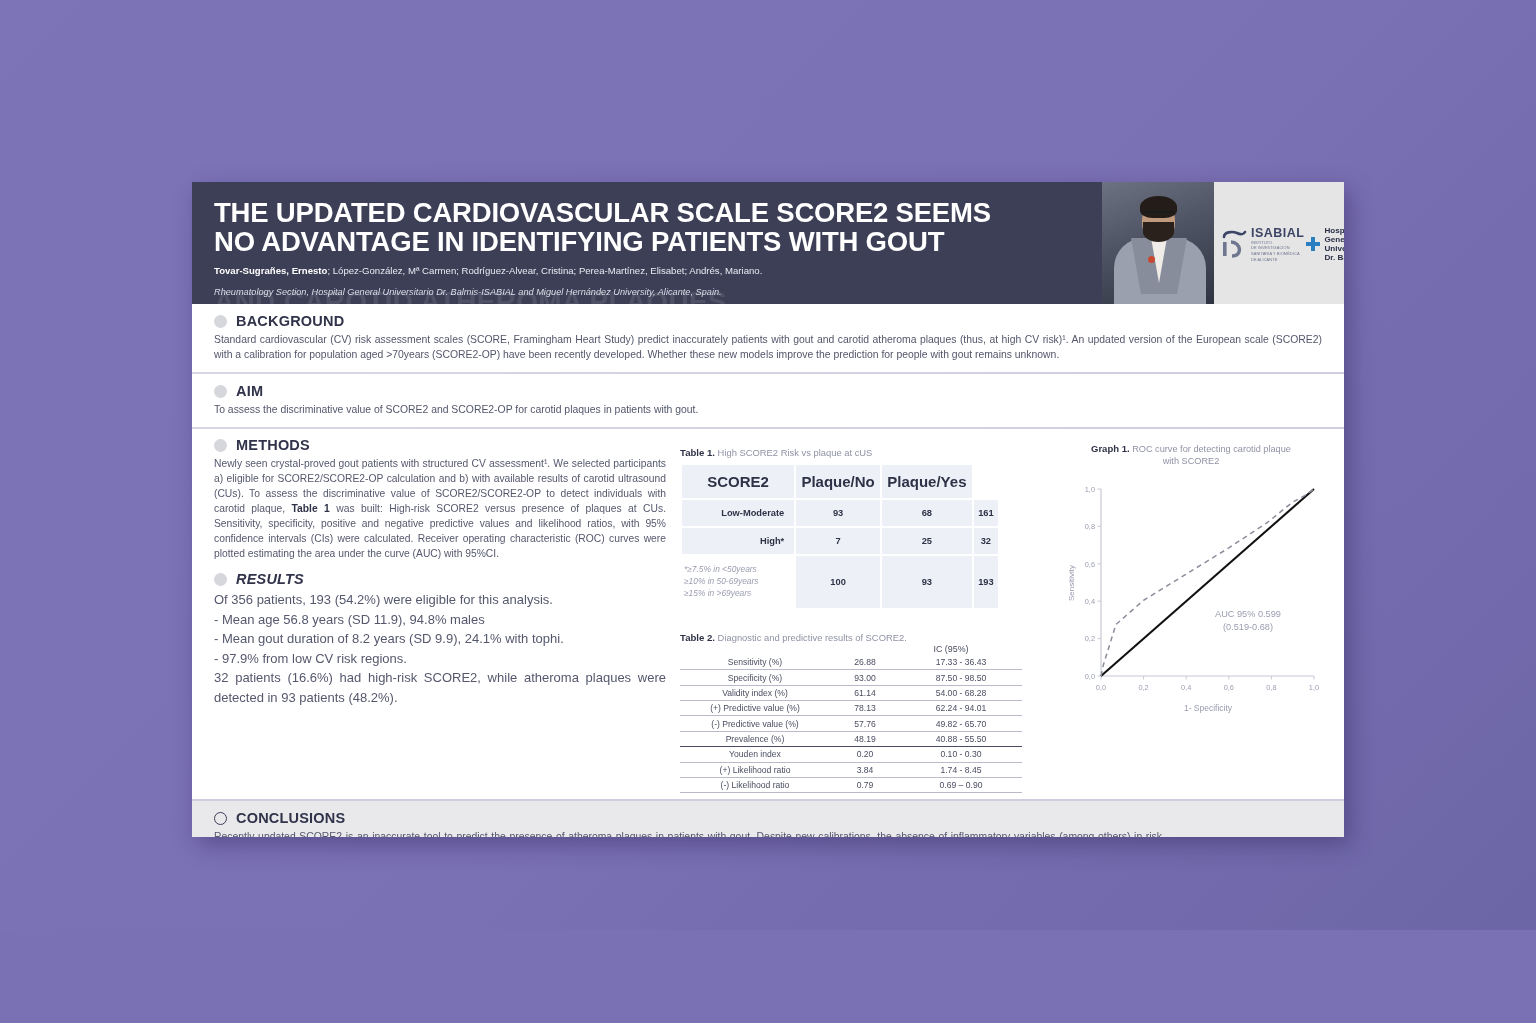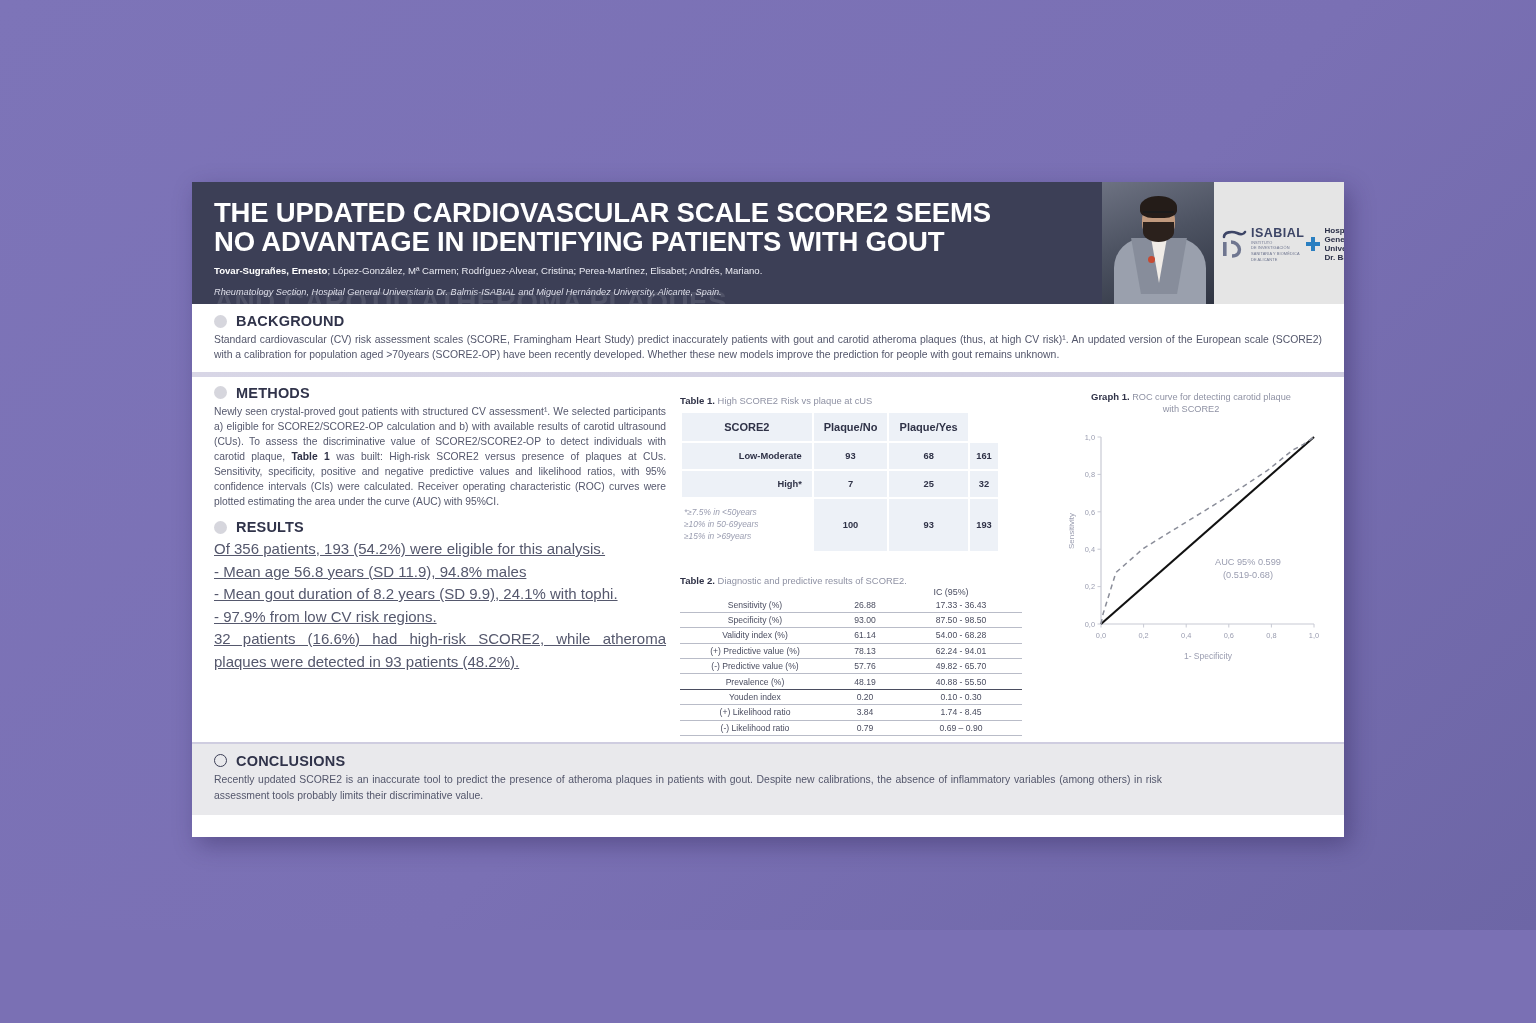--- a/index.html
+++ b/index.html
@@ -118,34 +118,34 @@
   .sec-title { font-size: 14.5px; font-weight: 700; color: #30334a; letter-spacing: .2px; }
   .body-text { font-size: 10.4px; line-height: 1.48; color: #53566b; text-align: justify; }
 
   .two-col { display: flex; gap: 14px; padding: 8px 20px 6px 22px; }
   .col-left { width: 452px; flex: 0 0 452px; }
   .col-mid  { width: 352px; flex: 0 0 352px; padding-top: 10px; }
   .col-right{ flex: 1 1 auto; padding-top: 6px; }
 
   .methods-text { font-size: 10.3px; line-height: 1.46; color: #55586d; text-align: justify; }
   .methods-text b { color:#2f3247; font-weight:700; }
-  .results-lines { font-size: 15px; line-height: 1.5; color:#55586d;text-decoration:underline; }
+  .results-lines { font-size: 13px; line-height: 1.5; color:#55586d; }
   .results-lines .just { text-align: justify; }
   .results-lines b { color:#2f3247; font-weight:700; }
-  .results-head { margin-top: 10px; }
+  .results-head { margin-top: 10px; font-style: italic; }
 
   
   .tbl-cap { font-size: 9.4px; color:#8f92a4; margin-bottom: 5px; }
   .tbl-cap b { color:#2f3247; font-weight:700; font-size:9.6px; }
 
   table.t1 { border-collapse: separate; border-spacing: 2px; width: 320px; }
   table.t1 td { background:#edf1f7; text-align:center; font-size:9.3px; color:#2f3247;
                 padding: 8px 4px; font-weight:600; }
   table.t1 td.blank { background:#ffffff; }
-  table.t1 td.hdr { font-weight:700; font-size:11px; }
+  table.t1 td.hdr { font-weight:700; font-size:15px; }
   table.t1 td.rlabel { text-align:right; padding-right:10px;padding-left:36px; }
   table.t1 td.note { text-align:left; font-style:italic; font-weight:400; font-size:8.4px;
                      color:#9a9db0; background:#ffffff; line-height:1.42; padding-left:2px; }
 
   table.t2 { border-collapse: collapse; width: 342px; margin-top: 1px; }
   table.t2 td { font-size: 8.6px; color:#4a4d60; padding: 2.2px 4px;
                 border-bottom: 1px solid #b9bcc8; }
   table.t2 td.lbl { text-align:center; width: 150px; }
   table.t2 td.val { text-align:center; width: 70px; }
   table.t2 td.ic  { text-align:center; }
@@ -236,20 +236,27 @@
 
     <div class="section">
       <div class="sec-head">
         <span class="dot"></span>
         <span class="sec-title">BACKGROUND</span>
       </div>
       <div class="body-text">Standard cardiovascular (CV) risk assessment scales (SCORE, Framingham Heart Study) predict inaccurately patients with gout and carotid atheroma plaques (thus, at high CV risk)¹. An updated version of the European scale (SCORE2) with a calibration for population aged &gt;70years (SCORE2-OP) have been recently developed. Whether these new models improve the prediction for people with gout remains unknown.</div>
     </div>
     <div class="rule"></div>
 
+    <div class="section">
+      <div class="sec-head">
+        <span class="dot"></span>
+        <span class="sec-title">AIM</span>
+      </div>
+      <div class="body-text">To assess the discriminative value of SCORE2 and SCORE2-OP for carotid plaques in patients with gout.</div>
+    </div>
     <div class="rule"></div>
 
     <div class="two-col">
 
       <div class="col-left">
 
         <div class="sec-head">
           <span class="dot"></span>
           <span class="sec-title">METHODS</span>
         </div>

